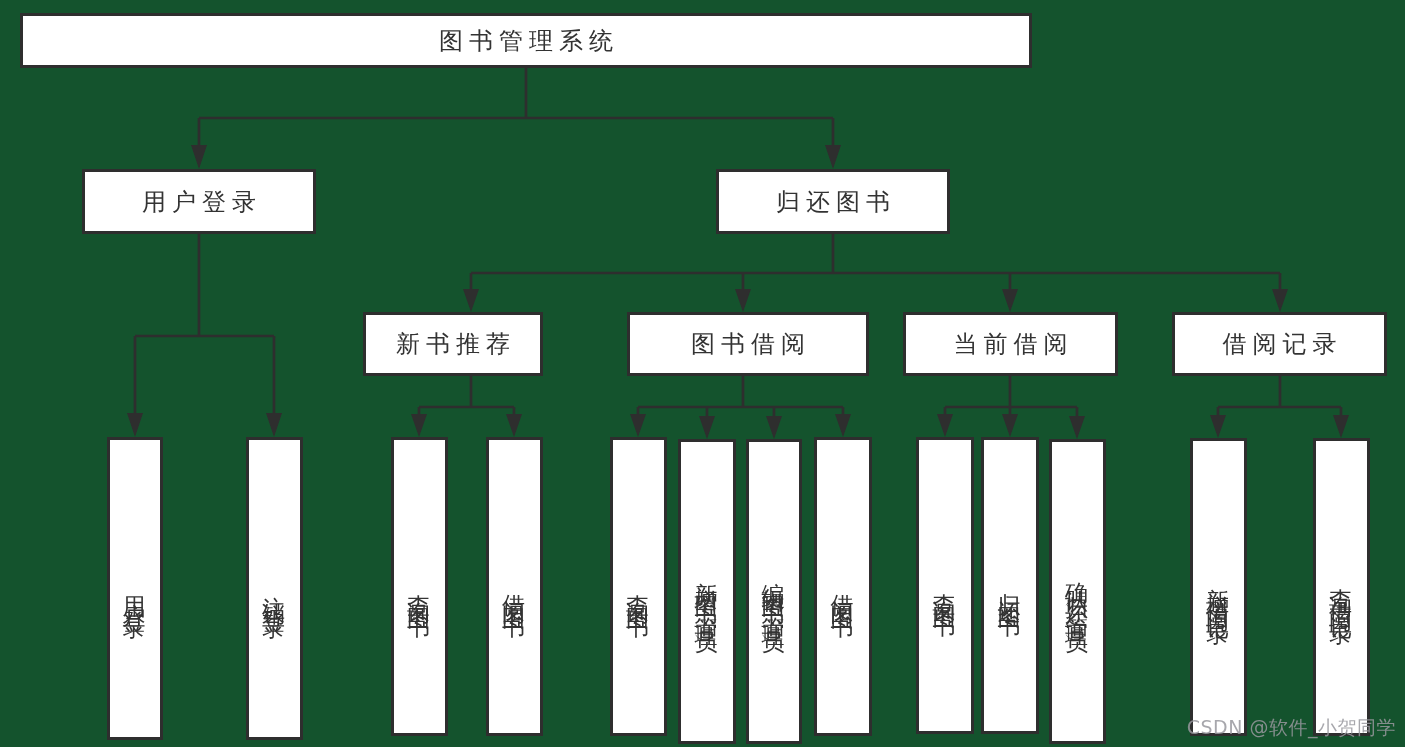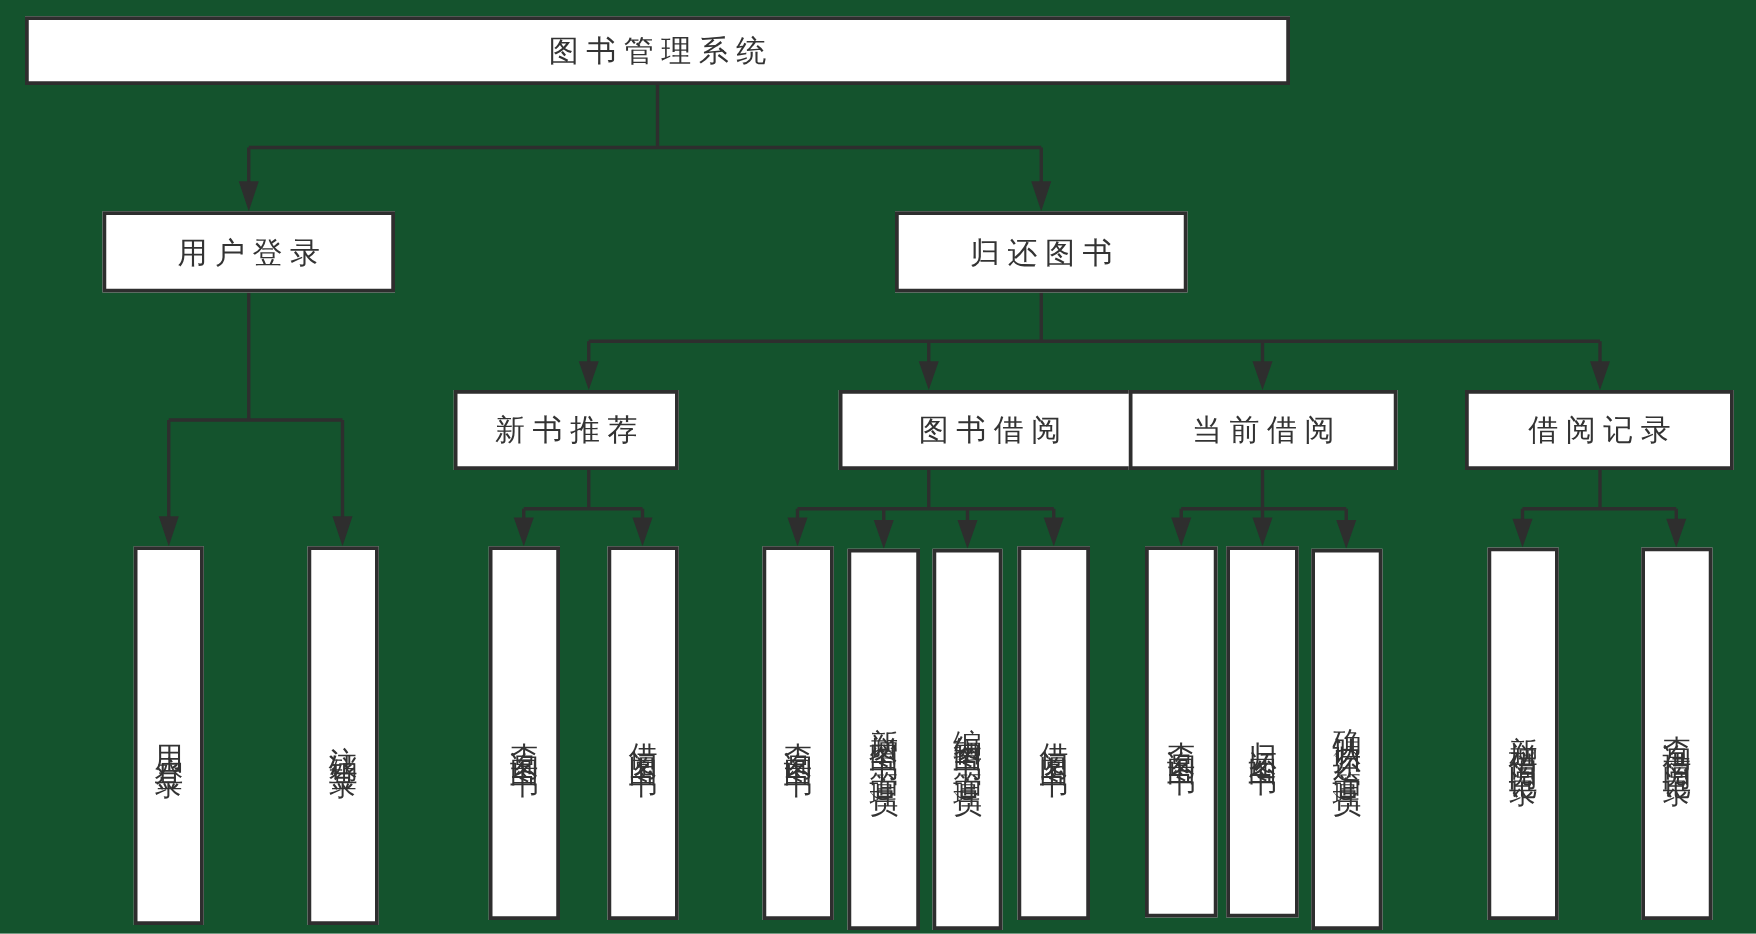--- a/index.html
+++ b/index.html
@@ -70,21 +70,21 @@
   <div class="node h" style="left:82px;top:169px;width:234px;height:65px">
     <span class="lbl">用户登录</span>
   </div>
   <div class="node h" style="left:716px;top:169px;width:234px;height:65px">
     <span class="lbl">归还图书</span>
   </div>
 
   <div class="node h" style="left:363px;top:312px;width:180px;height:64px">
     <span class="lbl">新书推荐</span>
   </div>
-  <div class="node h" style="left:671px;top:312px;width:242px;height:64px">
+  <div class="node h" style="left:627px;top:312px;width:242px;height:64px">
     <span class="lbl">图书借阅</span>
   </div>
   <div class="node h" style="left:1172px;top:312px;width:215px;height:64px">
     <span class="lbl">借阅记录</span>
   </div>
   <div class="node h" style="left:903px;top:312px;width:215px;height:64px">
     <span class="lbl">当前借阅</span>
   </div>
 
   <div class="node v" style="left:107px;top:437px;width:56px;height:303px">
@@ -124,14 +124,15 @@
     <span class="lbl">确认归还（管理员）</span>
   </div>
 
   <div class="node v" style="left:1190px;top:438px;width:57px;height:298px">
     <span class="lbl">新增借阅记录</span>
   </div>
   <div class="node v" style="left:1313px;top:438px;width:57px;height:298px">
     <span class="lbl">查询借阅记录</span>
   </div>
 
+  <div class="watermark">CSDN @软件_小贺同学</div>
 
 </div>
 
 </body></html>

